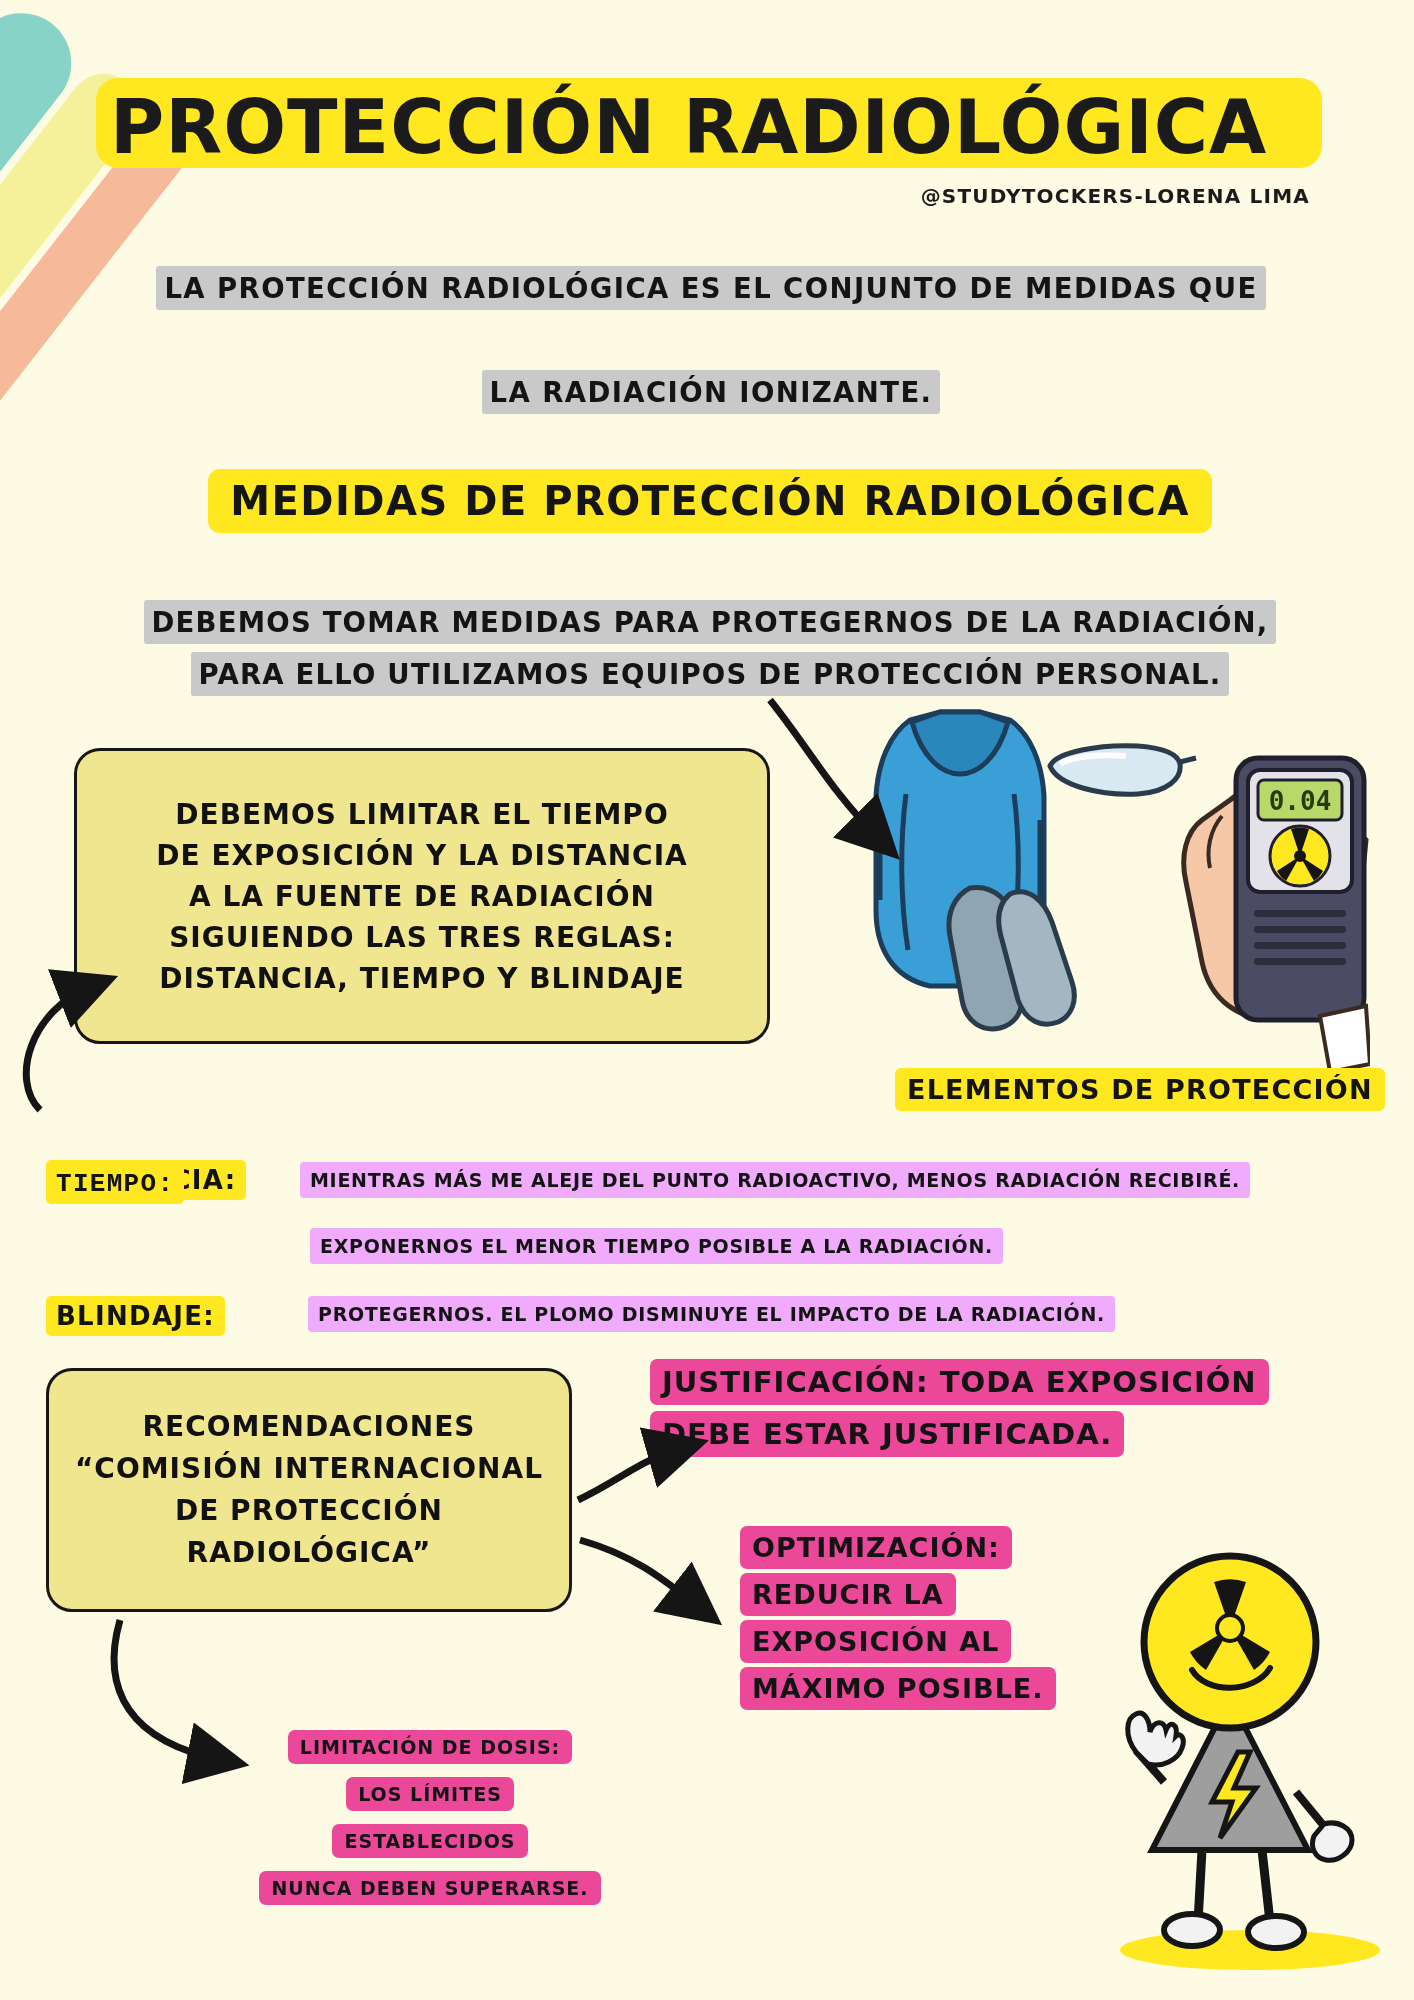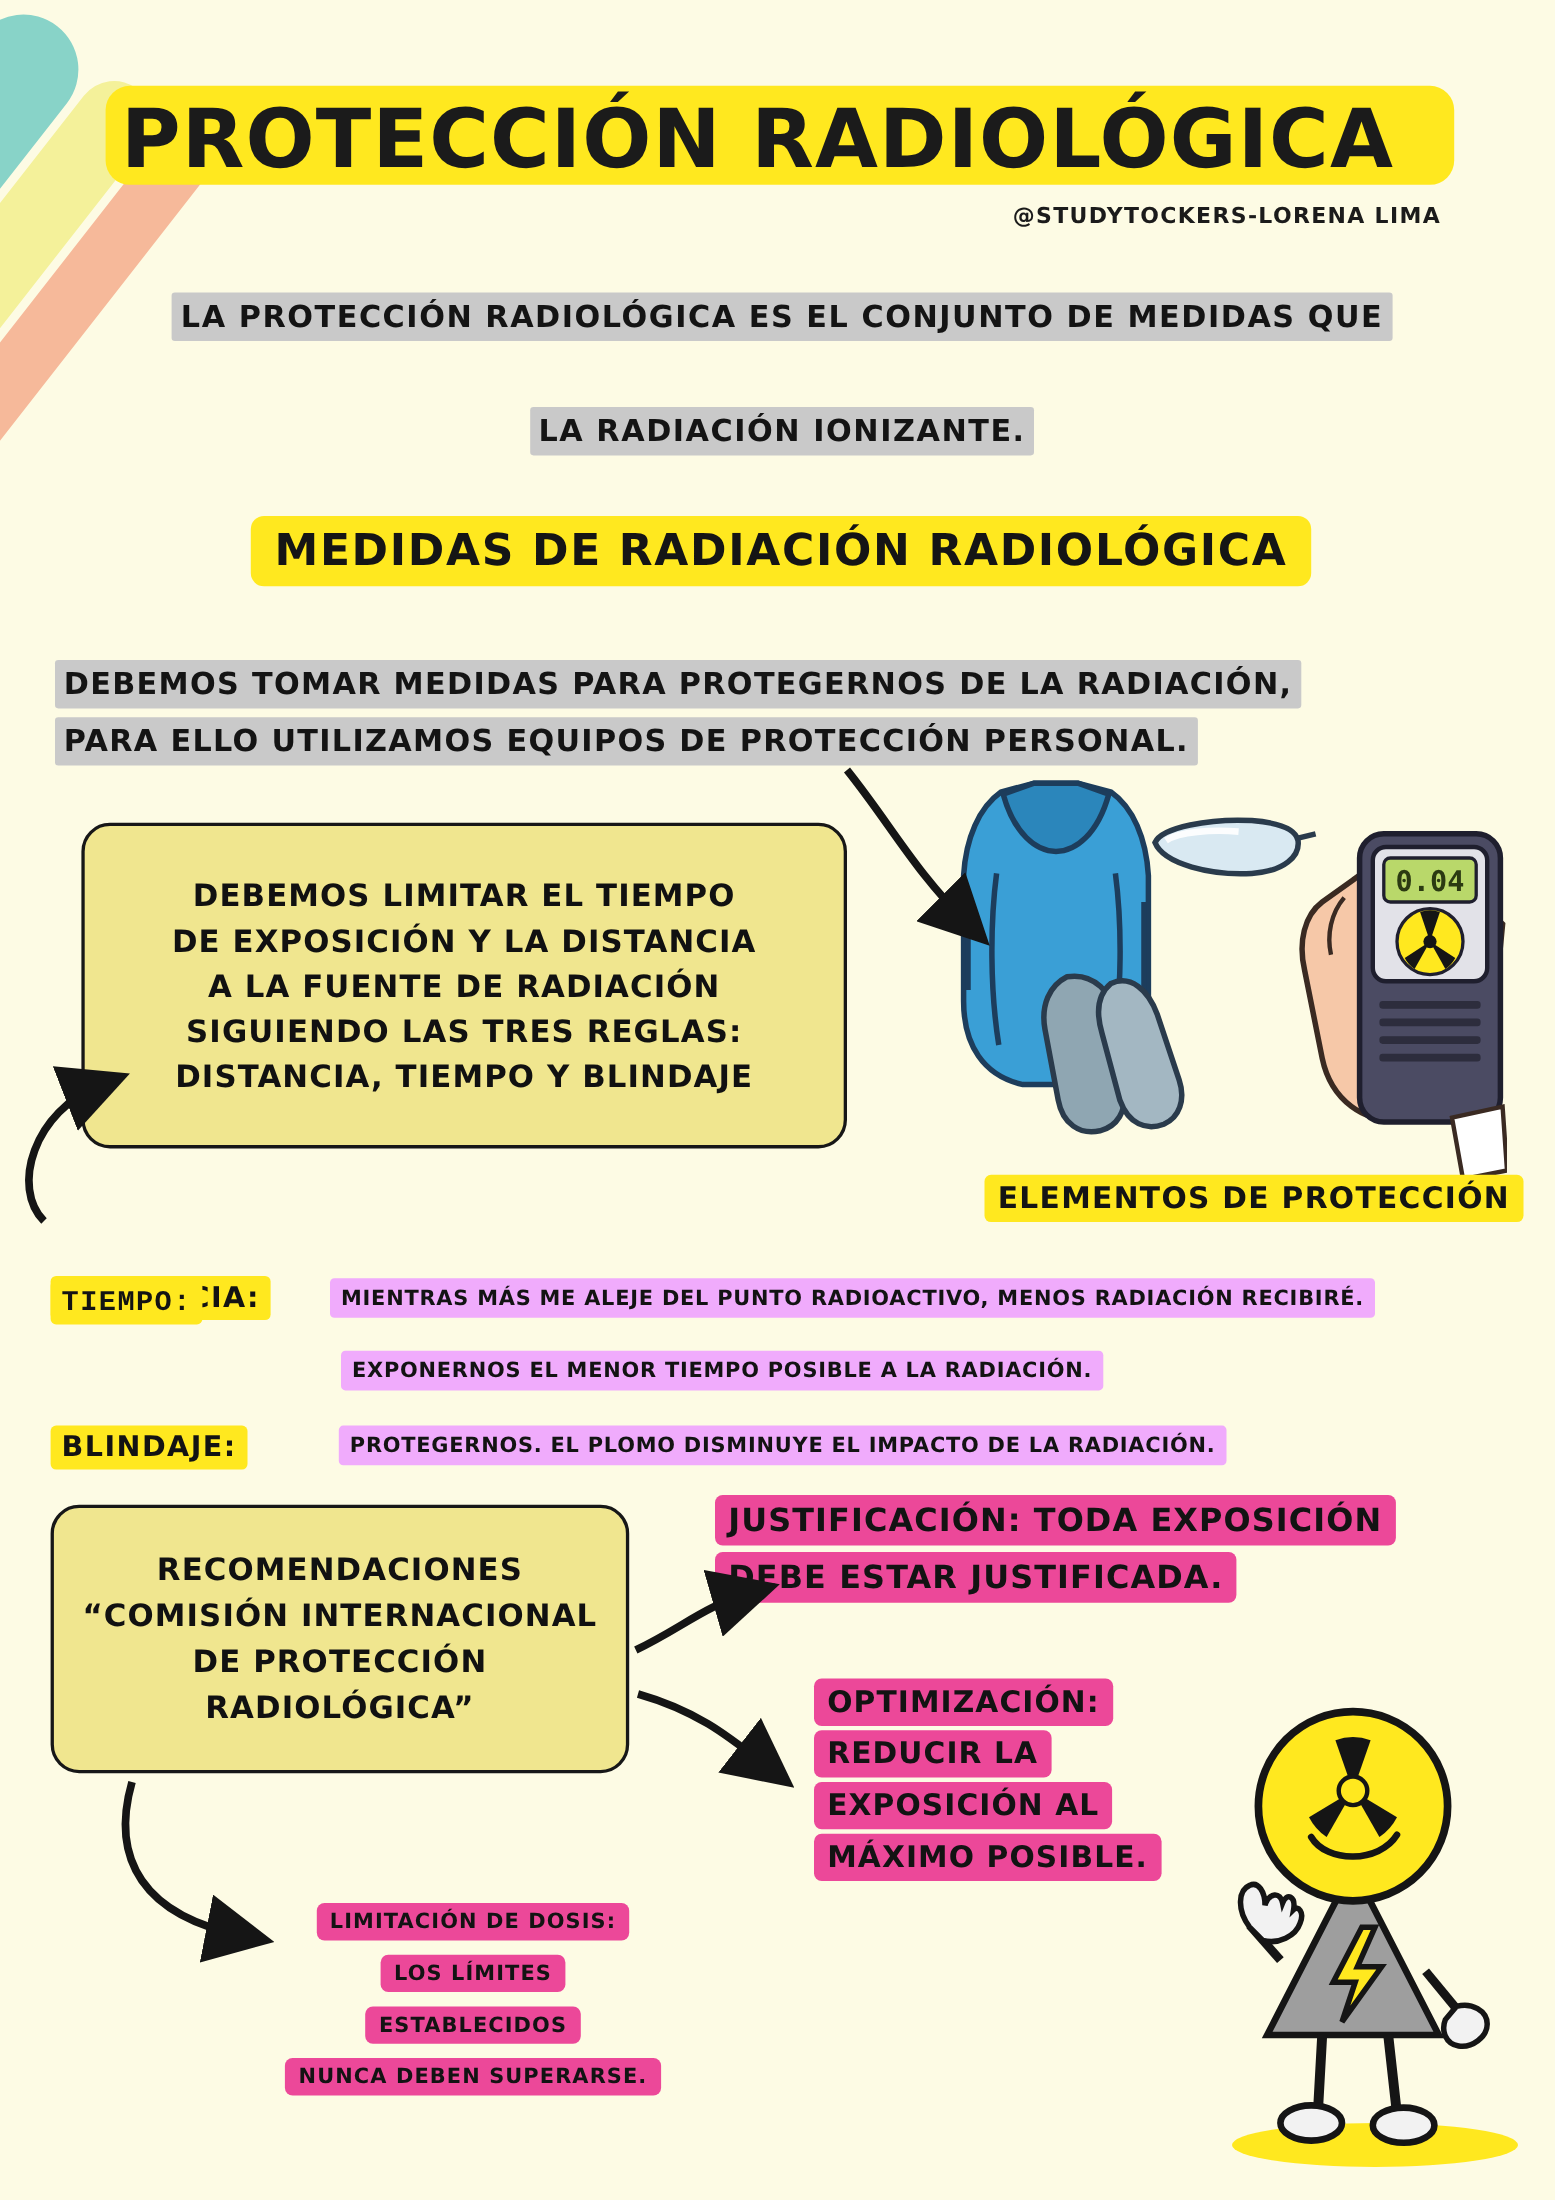--- a/index.html
+++ b/index.html
@@ -111,20 +111,21 @@
     padding: 9px 22px;
     border-radius: 12px;
   }
 
   
   .subpara {
     position: absolute;
     left: 50px;
     top: 596px;
     width: 1320px;
+    text-align: center;
     font-size: 27.5px;
     font-weight: 700;
     letter-spacing: 1.2px;
     line-height: 52px;
     color: #141414;
   }
   .subpara span.ln {
     background: #c9c9c9;
     padding: 6px 8px;
     box-decoration-break: clone;
@@ -300,21 +301,21 @@
   <div class="title-text">PROTECCIÓN RADIOLÓGICA</div>
   <div class="byline">@STUDYTOCKERS-LORENA LIMA</div>
 
   <div class="intro">
     <span class="ln">LA PROTECCIÓN RADIOLÓGICA ES EL CONJUNTO DE MEDIDAS QUE</span><br>
     <br>
     <span class="ln">LA RADIACIÓN IONIZANTE.</span>
   </div>
 
   <div class="section-head">
-    <span>MEDIDAS DE RADIACIÓN RADIOLÓGICA</span>
+    <span>MEDIDAS DE PROTECCIÓN RADIOLÓGICA</span>
   </div>
 
   <div class="subpara">
     <span class="ln">DEBEMOS TOMAR MEDIDAS PARA PROTEGERNOS DE LA RADIACIÓN,</span><br>
     <span class="ln">PARA ELLO UTILIZAMOS EQUIPOS DE PROTECCIÓN PERSONAL.</span>
   </div>
 
   <div class="callout-rules">
     <div class="txt">
       <span>DEBEMOS LIMITAR EL TIEMPO</span><br>

